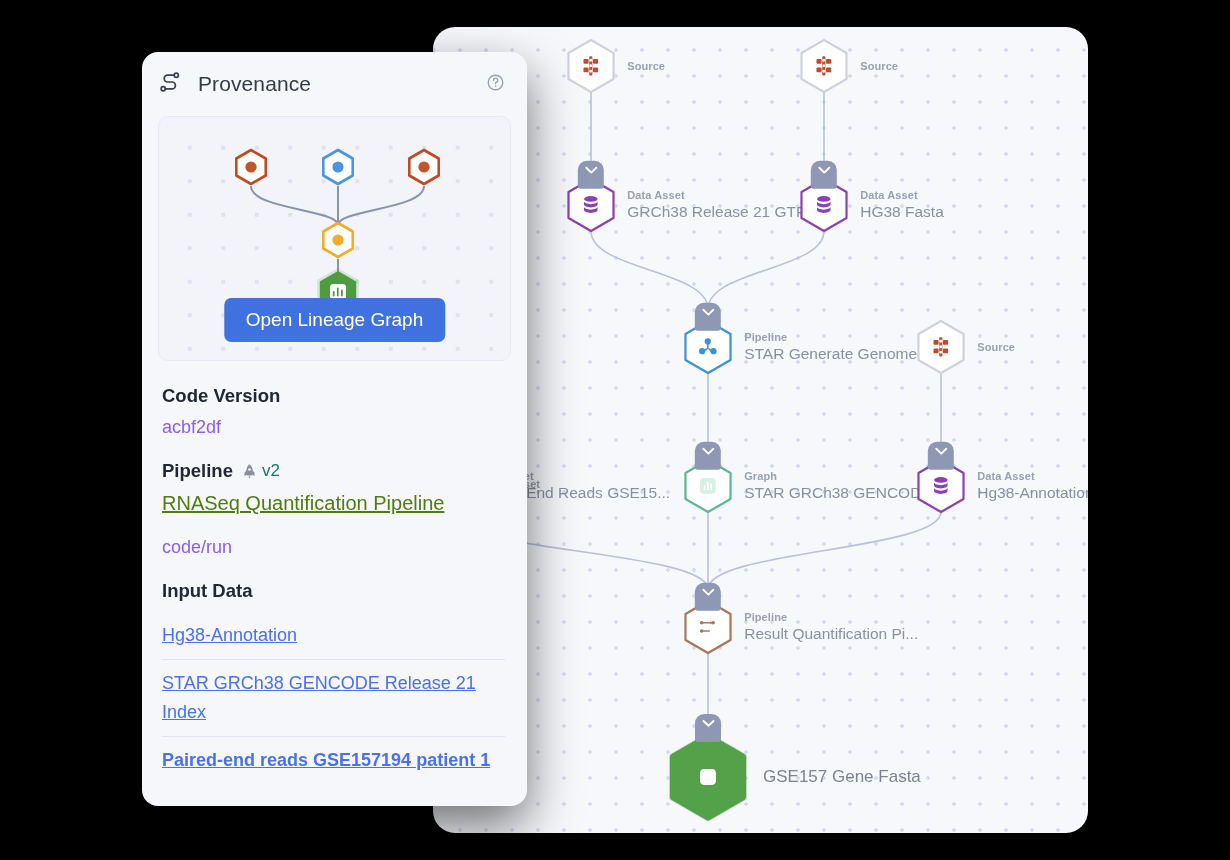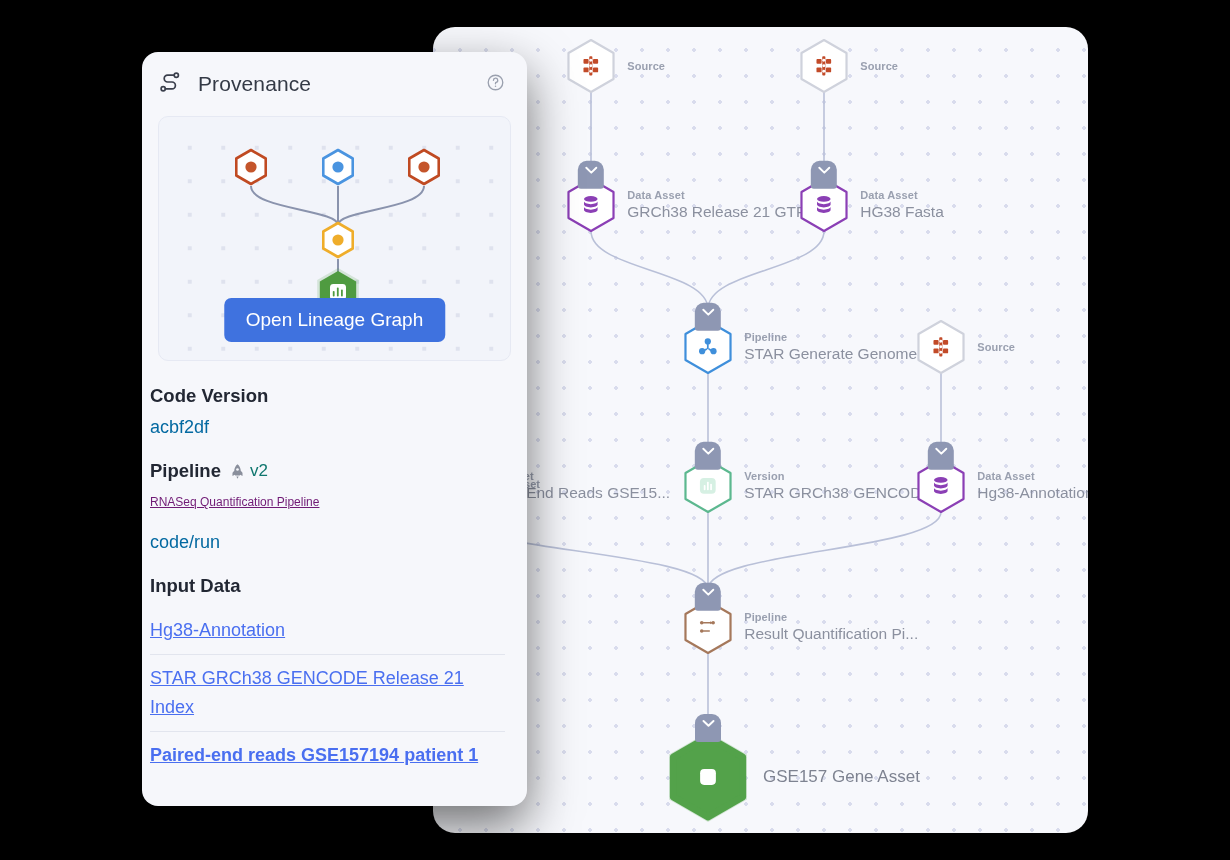--- a/index.html
+++ b/index.html
@@ -114,30 +114,30 @@
     color: #ffffff;
     border: none;
     border-radius: 7px;
     font-family: "Liberation Sans", sans-serif;
     font-size: 19px;
     padding: 11px 22px;
     cursor: pointer;
     white-space: nowrap;
   }
 
-  #prov-body { padding: 24px 22px 0 8px; }
+  #prov-body { padding: 24px 22px 0 20px; }
   .field { margin-bottom: 22px; }
   .field h3 {
     font-size: 18.5px; color: #222733; font-weight: bold;
     margin-bottom: 10px;
     display: flex; align-items: center; gap: 4px;
   }
-  .field .val { font-size: 18px; color: #0369a1; }
+  .field .val { font-size: 18px; color: #8b5cf6; }
   .field a.link {
-    font-size: 12px; color: #701a75; text-decoration: underline;
+    font-size: 20px; color: #4d7c0f; text-decoration: underline;
     display: inline-block;
   }
   #pipeline-version { font-size: 17px; color: #0f766e; font-weight: normal; }
   #rocket-icon { display: inline-flex; align-items: center; margin-left: 4px; }
 
   #input-list { list-style: none; }
   #input-list li {
     padding: 9px 0 9px 0;
     border-bottom: 1px solid #e2e5ee;
     line-height: 28px;
@@ -362,21 +362,21 @@
               <div class="glyph">
                 <svg width="22" height="22" viewBox="0 0 24 24">
     <rect x="3.4" y="3.4" width="17.2" height="17.2" rx="4.4" fill="#d6f0e3"></rect>
     <rect x="7.6" y="11.2" width="1.9" height="5.6" rx="0.8" fill="#fff"></rect>
     <rect x="11.1" y="7.6" width="1.9" height="9.2" rx="0.8" fill="#fff"></rect>
     <rect x="14.6" y="9.8" width="1.9" height="7" rx="0.8" fill="#fff"></rect>
   </svg>
               </div>
             </div>
             <div class="label">
-              <div class="kind">Version</div>
+              <div class="kind">Graph</div>
                      <div class="name">STAR GRCh38 GENCODE ...</div>
             </div>
           </div>
         </div>
         <div class="node" style="left: 508px; top: 459px;">
           <div class="hexwrap">
             <div class="chev">
               <svg width="13" height="9" viewBox="0 0 14 9" fill="none" stroke="#ffffff" stroke-width="2.1" stroke-linecap="round" stroke-linejoin="round">
                 <path d="M1.6 1.8 7 7 12.4 1.8"></path>
               </svg>
@@ -443,21 +443,21 @@
               <div class="glyph">
                 <svg width="22" height="22" viewBox="0 0 24 24">
     <rect x="3.4" y="3.4" width="17.2" height="17.2" rx="4.4" fill="#ffffff"></rect>
     <rect x="7.6" y="11.2" width="1.9" height="5.6" rx="0.8" fill="#fff"></rect>
     <rect x="11.1" y="7.6" width="1.9" height="9.2" rx="0.8" fill="#fff"></rect>
     <rect x="14.6" y="9.8" width="1.9" height="7" rx="0.8" fill="#fff"></rect>
   </svg>
               </div>
             </div>
             <div class="label single">
-              <div class="name">GSE157 Gene Asset</div>
+              <div class="name">GSE157 Gene Fasta</div>
             </div>
           </div>
         </div>
         <div style="position: absolute; left: 83px; top: 320px; font-size: 11px; font-weight: bold; color: rgb(154, 160, 176);">e</div>
         <div style="position: absolute; left: 77px; top: 451px; font-size: 11px; font-weight: bold; color: rgb(154, 160, 176);">Asset</div>
       </div>
   </div>
 
   <div id="prov-card">
 

